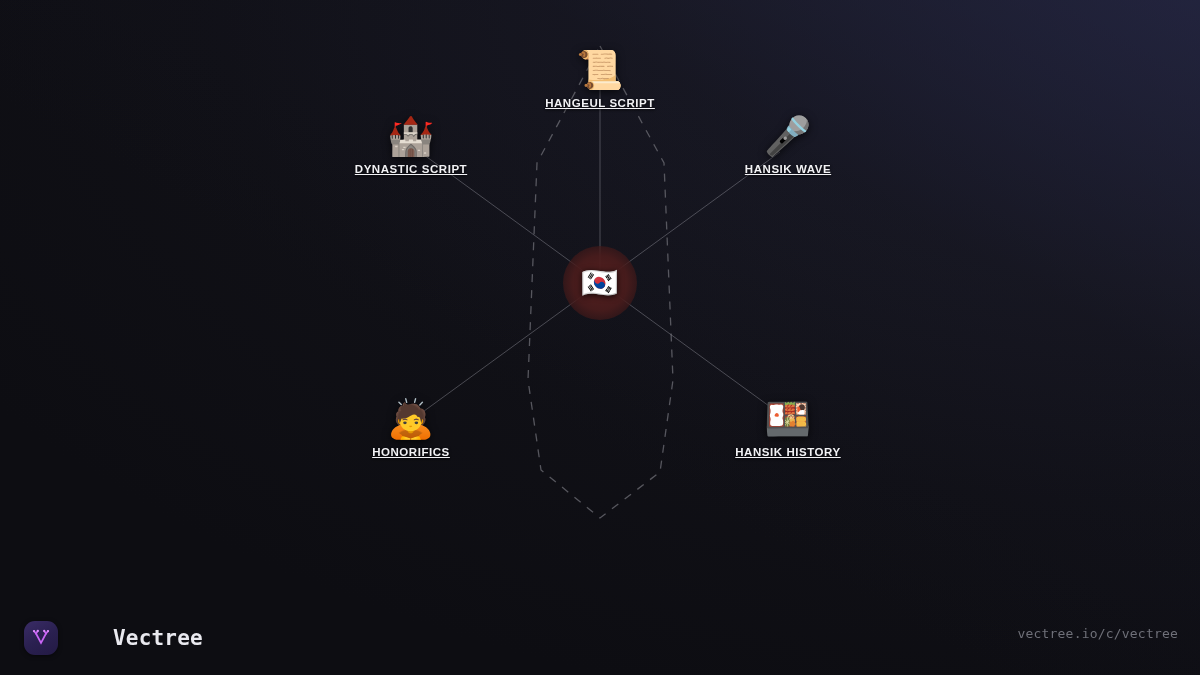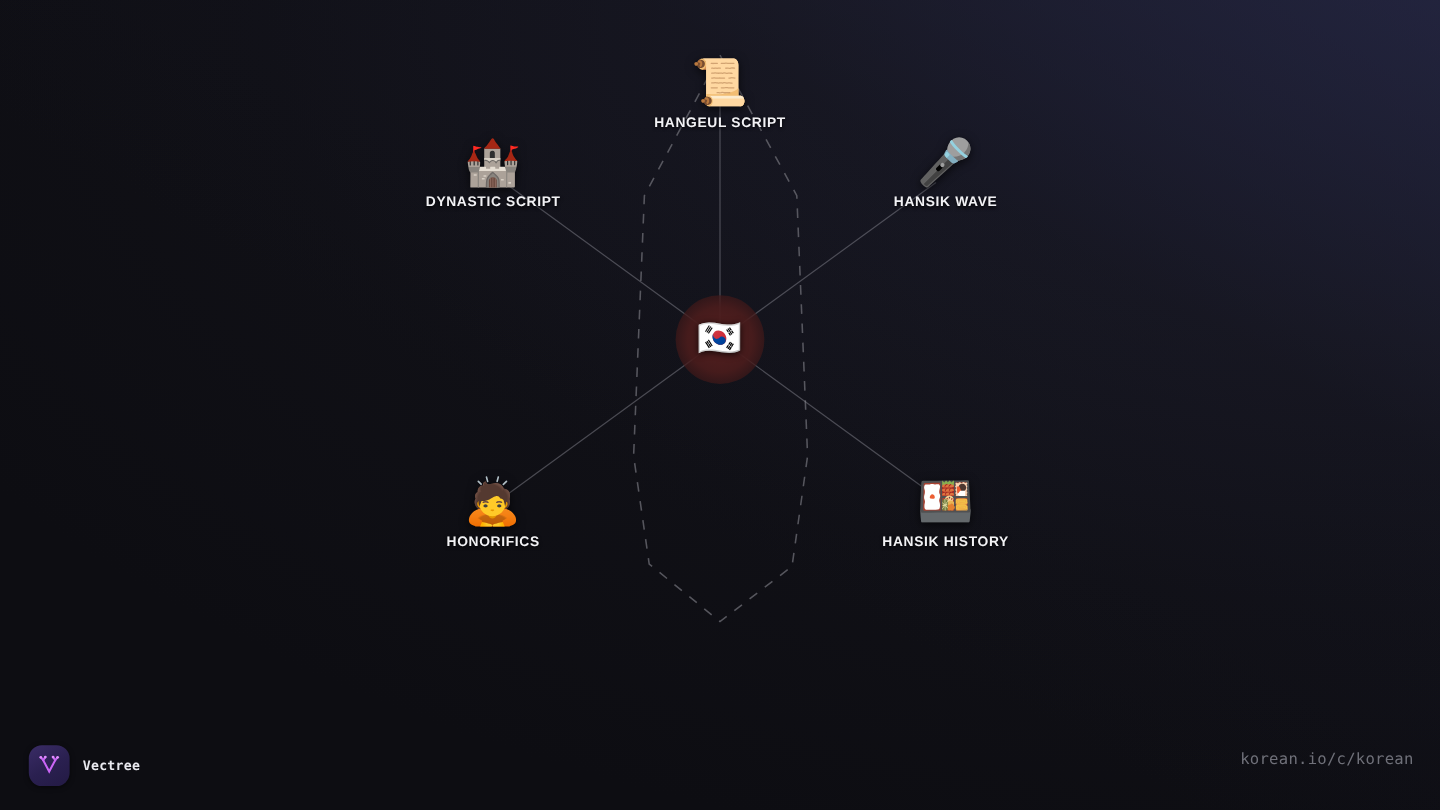--- a/index.html
+++ b/index.html
@@ -50,20 +50,21 @@
     filter: drop-shadow(0 2px 4px rgba(0,0,0,0.65));
   }
   .node-label {
     margin-top: 4px;
     font-size: 11.5px;
     font-weight: bold;
     letter-spacing: 0.55px;
     color: #f2f2f5;
     white-space: nowrap;
     text-shadow: 0 1px 3px rgba(0,0,0,0.9);
+    text-decoration: underline;
   }
   
   #root-node {
     position: absolute;
     transform: translate(-50%, -50%);
     width: 74px;
     height: 74px;
     border-radius: 50%;
     display: flex;
     align-items: center;
@@ -94,24 +95,25 @@
     height: 34px;
     border-radius: 11px;
     background: linear-gradient(150deg, #3a2c66 0%, #2a2050 52%, #231a44 100%);
     display: flex;
     align-items: center;
     justify-content: center;
     box-shadow: 0 1px 4px rgba(0,0,0,0.55);
   }
   #brand-name {
     font-family: "DejaVu Sans Mono", "Liberation Mono", monospace;
-    font-size: 11px;
+    font-size: 21px;
     font-weight: bold;
     color: #e9e9ef;
     letter-spacing: 0.2px;
+    margin-left: 44px;
   }
   #page-title {
     font-family: "DejaVu Sans Mono", "Liberation Mono", monospace;
     font-size: 37px;
     font-weight: bold;
     color: #ffffff;
     letter-spacing: -0.5px;
     line-height: 1;
   }
   #footer-url {
@@ -185,15 +187,15 @@
             <circle cx="7.8" cy="3.9" r="1.15"></circle>
             <circle cx="18.0" cy="4.1" r="1.15"></circle>
             <circle cx="14.2" cy="3.9" r="1.15"></circle>
           </g>
         </svg>
       </div>
       <span id="brand-name">Vectree</span>
     </div>
   </div>
 
-  <div id="footer-url">korean.io/c/korean</div>
+  <div id="footer-url">vectree.io/c/vectree</div>
 
 </div>
 
 </body></html>

